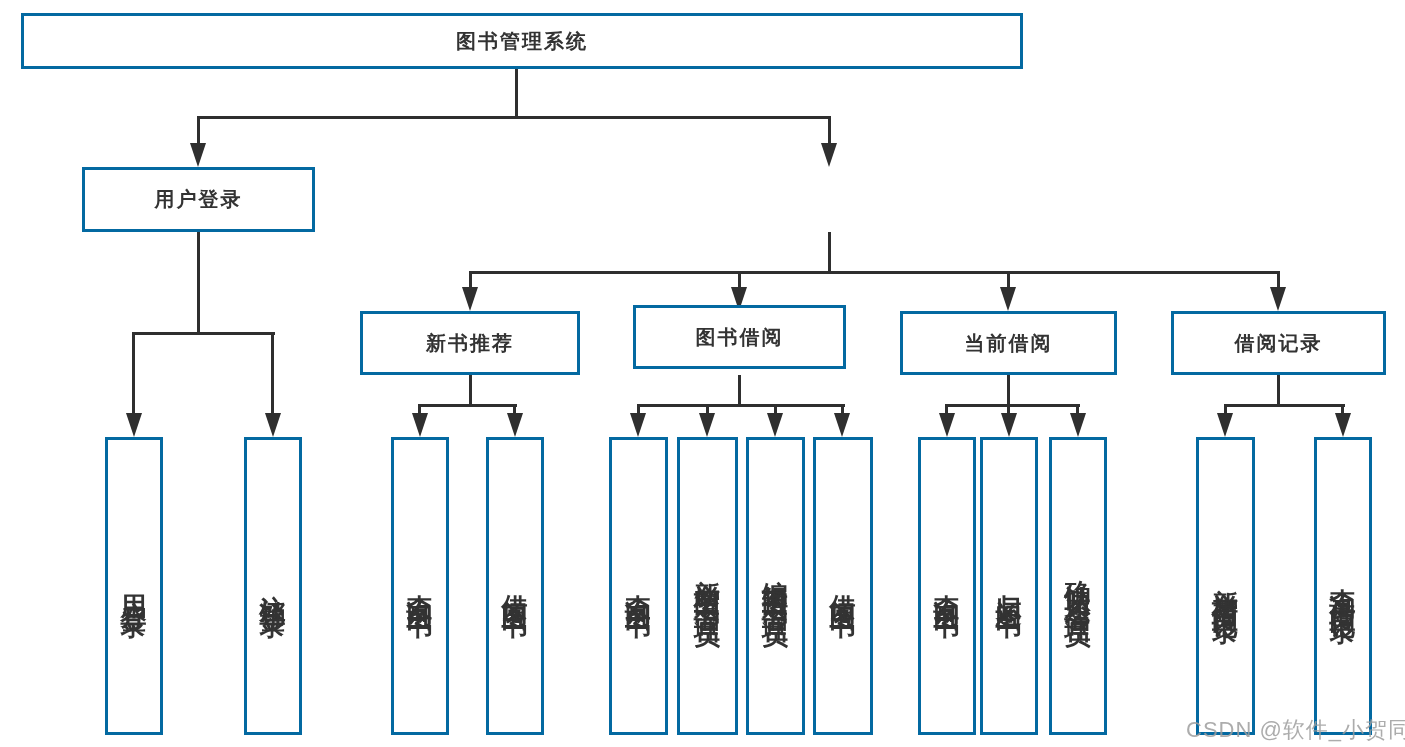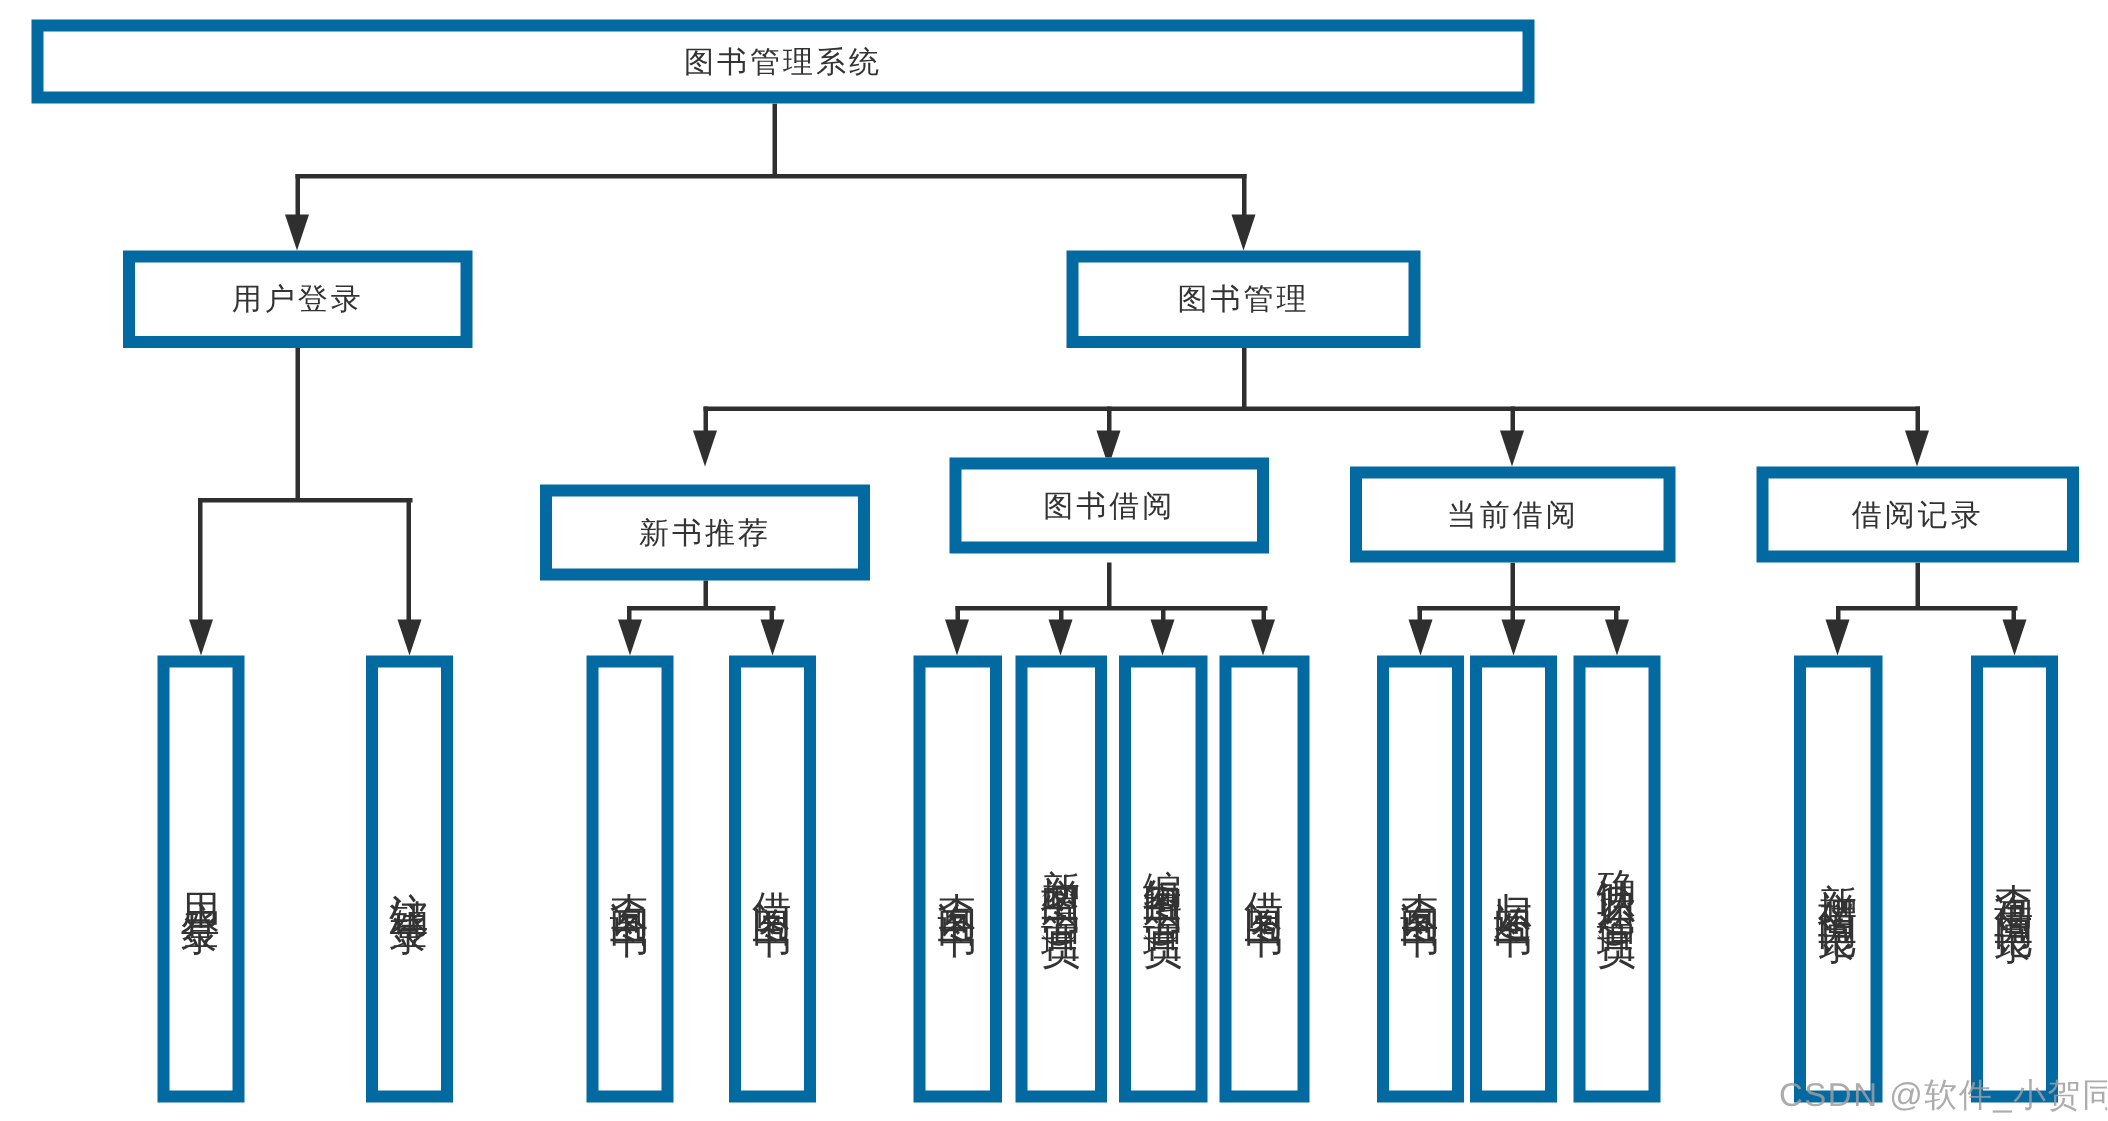--- a/index.html
+++ b/index.html
@@ -7,27 +7,28 @@
     position: relative;
     width: 1405px;
     height: 747px;
     background: #ffffff;
     font-family: "Liberation Sans", "DejaVu Sans", sans-serif;
     overflow: hidden;
   }
   .box {
     position: absolute;
     box-sizing: border-box;
-    border: 8px solid #0369a1;
+    border: 3px solid #0369a1;
     background: #ffffff;
     display: flex;
     align-items: center;
     justify-content: center;
     color: #333333;
     z-index: 2;
+    font-weight: bold;
   }
   .hlabel {
     font-size: 20px;
     letter-spacing: 2px;
     white-space: nowrap;
   }
   .leaf .vtext {
     writing-mode: vertical-rl;
     font-size: 26px;
     letter-spacing: 6px;
@@ -74,43 +75,40 @@
   <div class="vline" style="left:515px; top:69px; height:49px;"></div>
   <div class="hline" style="left:197px; top:116px; width:634px;"></div>
   <div class="vline" style="left:197px; top:116px; height:29px;"></div>
   <div class="ah" style="left:190px; top:143px;"></div>
   <div class="vline" style="left:828px; top:116px; height:29px;"></div>
   <div class="ah" style="left:821px; top:143px;"></div>
 
   <div class="box" style="left:82px; top:167px; width:233px; height:65px;">
     <span class="hlabel">用户登录</span>
   </div>
-  <div class="box" style="left:711px; top:167px; width:236px; height:65px;">
-    <span class="hlabel">图书管理</span>
-  </div>
 
   <div class="vline" style="left:197px; top:232px; height:102px;"></div>
   <div class="hline" style="left:132px; top:332px; width:143px;"></div>
   <div class="vline" style="left:132px; top:332px; height:83px;"></div>
   <div class="ah" style="left:126px; top:413px;"></div>
   <div class="vline" style="left:271px; top:332px; height:83px;"></div>
   <div class="ah" style="left:265px; top:413px;"></div>
 
   <div class="vline" style="left:828px; top:232px; height:41px;"></div>
   <div class="hline" style="left:469px; top:271px; width:811px;"></div>
   <div class="vline" style="left:469px; top:271px; height:18px;"></div>
   <div class="ah" style="left:462px; top:287px;"></div>
   <div class="vline" style="left:738px; top:271px; height:18px;"></div>
   <div class="ah" style="left:731px; top:287px;"></div>
   <div class="vline" style="left:1007px; top:271px; height:18px;"></div>
   <div class="ah" style="left:1000px; top:287px;"></div>
   <div class="vline" style="left:1277px; top:271px; height:18px;"></div>
   <div class="ah" style="left:1270px; top:287px;"></div>
 
-  <div class="box" style="left:360px; top:311px; width:220px; height:64px;margin-top:12px;">
+  <div class="box" style="left:360px; top:311px; width:220px; height:64px;">
     <span class="hlabel">新书推荐</span>
   </div>
   <div class="box" style="left:633px; top:305px; width:213px; height:64px;">
     <span class="hlabel">图书借阅</span>
   </div>
   <div class="box" style="left:1171px; top:311px; width:215px; height:64px;">
     <span class="hlabel">借阅记录</span>
   </div>
   <div class="box" style="left:900px; top:311px; width:217px; height:64px;">
     <span class="hlabel">当前借阅</span>

